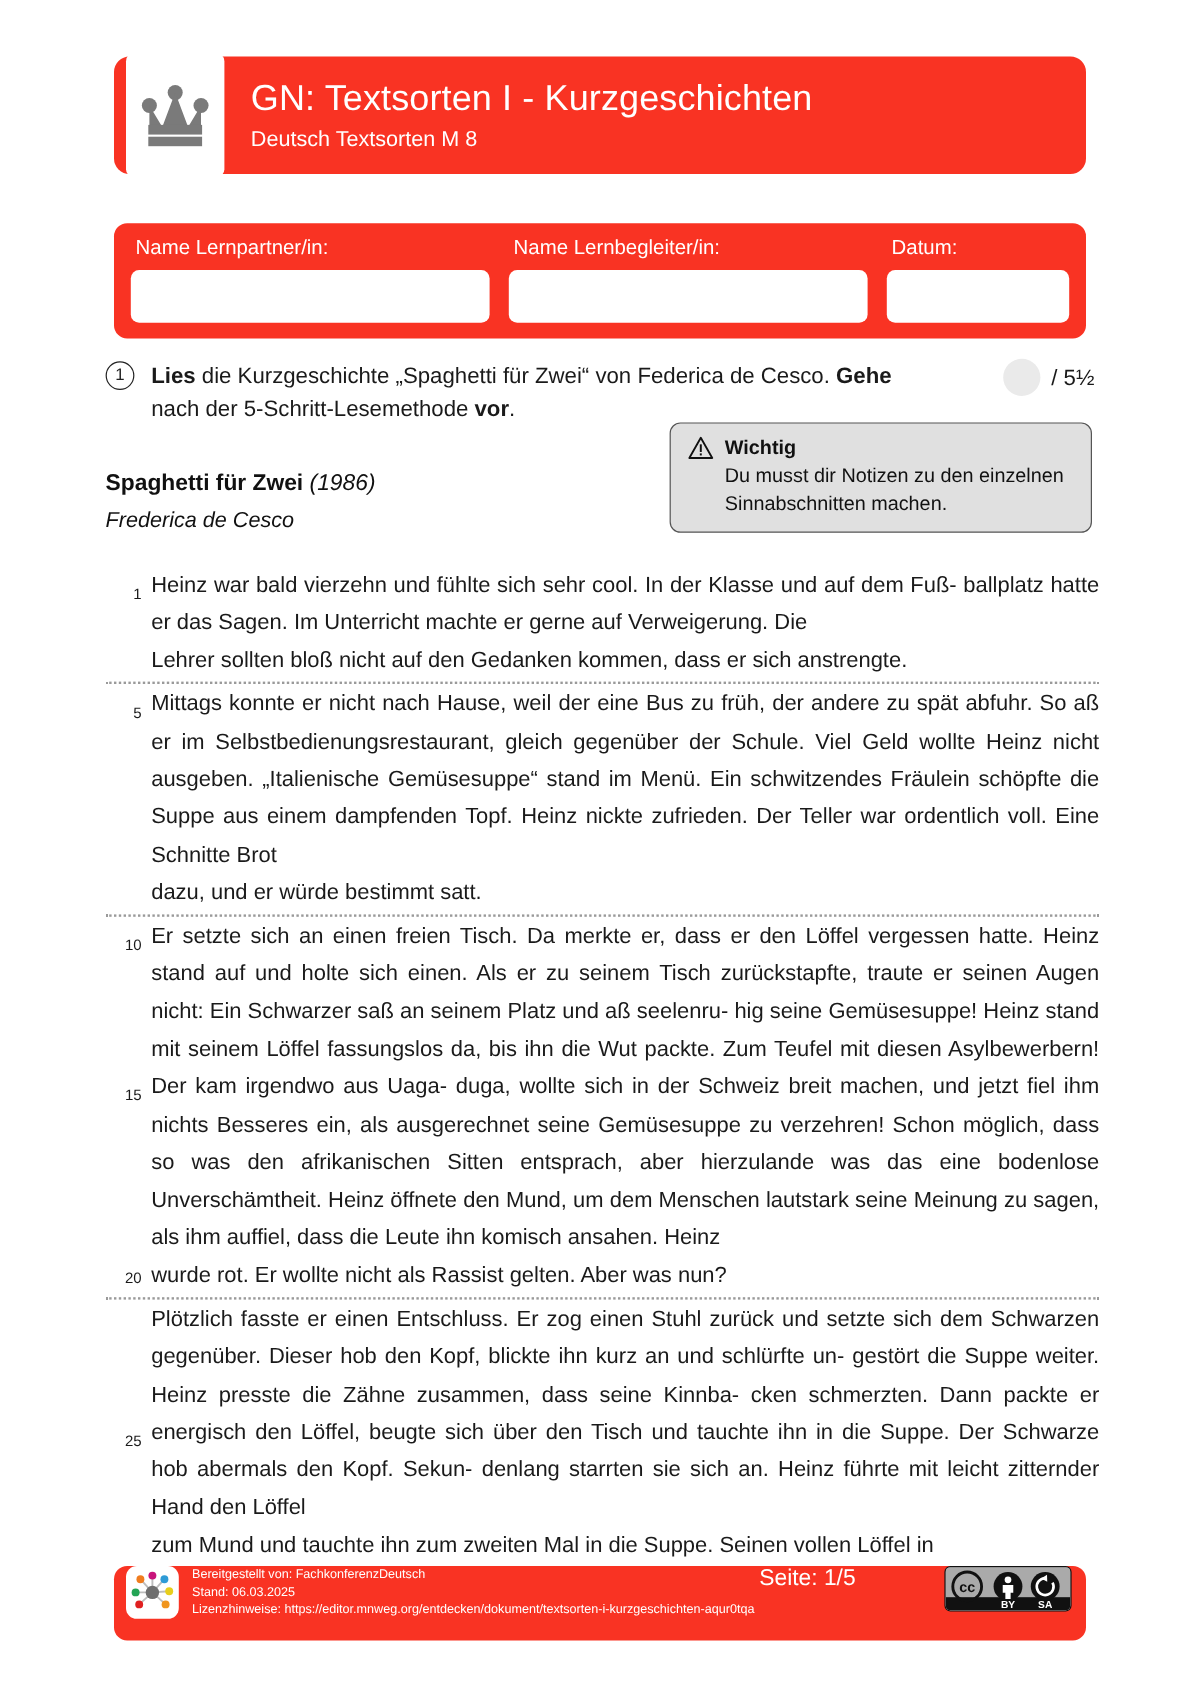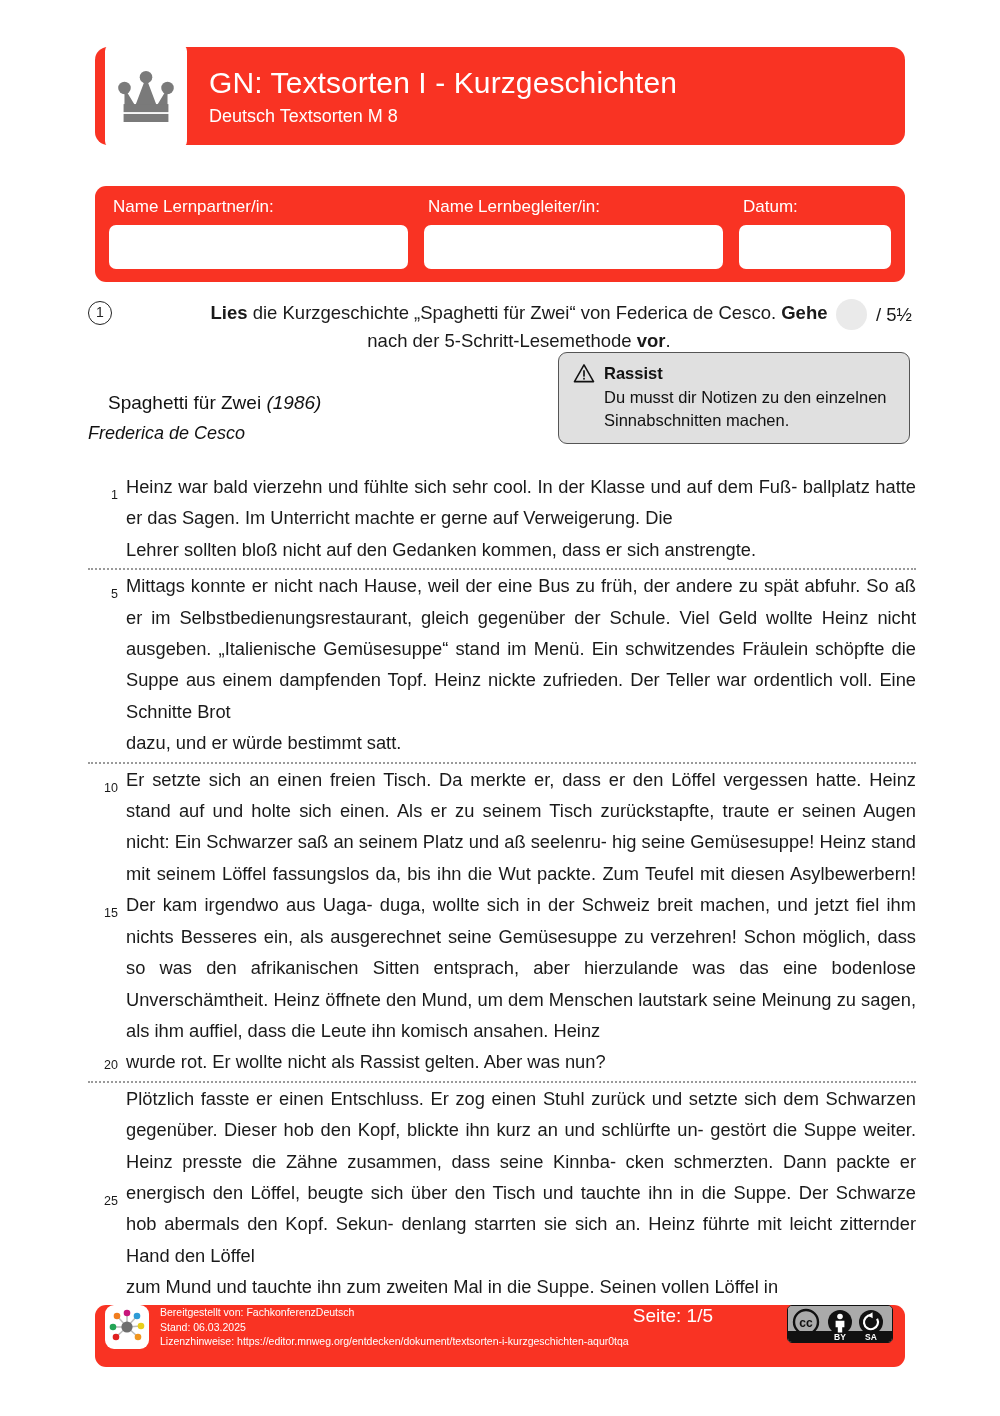--- a/index.html
+++ b/index.html
@@ -133,21 +133,20 @@
     color: #222;
     margin-top: 2px;
     box-sizing: border-box;
   }
   .task-text {
     margin-left: 14px;
     font-size: 18.5px;
     line-height: 28px;
     color: #1a1a1a;
     flex: 1;
-    text-align: center;
   }
   .task-text b { font-weight: 700; }
   .score-wrap {
     display: inline-flex;
     align-items: center;
     position: absolute;
     right: 0;
     top: 0;
     gap: 9px;
   }
@@ -169,21 +168,21 @@
     position: absolute;
     left: 88px;
     top: 390px;
     width: 420px;
   }
   .story-title {
     font-size: 19px;
     line-height: 26px;
     color: #111;
   }
-  .story-title .bold { font-weight: 400; margin-left: 20px; }
+  .story-title .bold { font-weight: 700; }
   .story-title .year { font-weight: 400; font-style: italic; }
   .story-author {
     font-size: 18px;
     line-height: 26px;
     font-style: italic;
     color: #111;
     margin-top: 4px;
   }
 
   
@@ -357,21 +356,21 @@
     <div class="story-author">Frederica de Cesco</div>
   </div>
 
   <div class="wichtig">
     <div class="wichtig-head">
       <svg class="warn-svg" viewBox="0 0 24 22" aria-hidden="true">
         <path d="M12 2 L22.5 20.5 L1.5 20.5 Z" fill="none" stroke="#111" stroke-width="1.7" stroke-linejoin="round"></path>
         <rect x="11.1" y="8" width="1.8" height="7" fill="#111"></rect>
         <rect x="11.1" y="16.3" width="1.8" height="1.9" fill="#111"></rect>
       </svg>
-      <span class="wichtig-title">Rassist</span>
+      <span class="wichtig-title">Wichtig</span>
     </div>
     <div class="wichtig-body">Du musst dir Notizen zu den einzelnen Sinnabschnitten machen.</div>
   </div>
 
   <div class="story">
         <div class="para">
           <div class="para-body"><span>Heinz war bald vierzehn und fühlte sich sehr cool. In der Klasse und auf dem Fuß- </span><span>ballplatz hatte er das Sagen. Im Unterricht machte er gerne auf Verweigerung. Die </span><span class="lastline">Lehrer sollten bloß nicht auf den Gedanken kommen, dass er sich anstrengte.</span></div>
           <div class="linenum" style="top: 17px;">1</div>
         </div>
         <div class="para">

